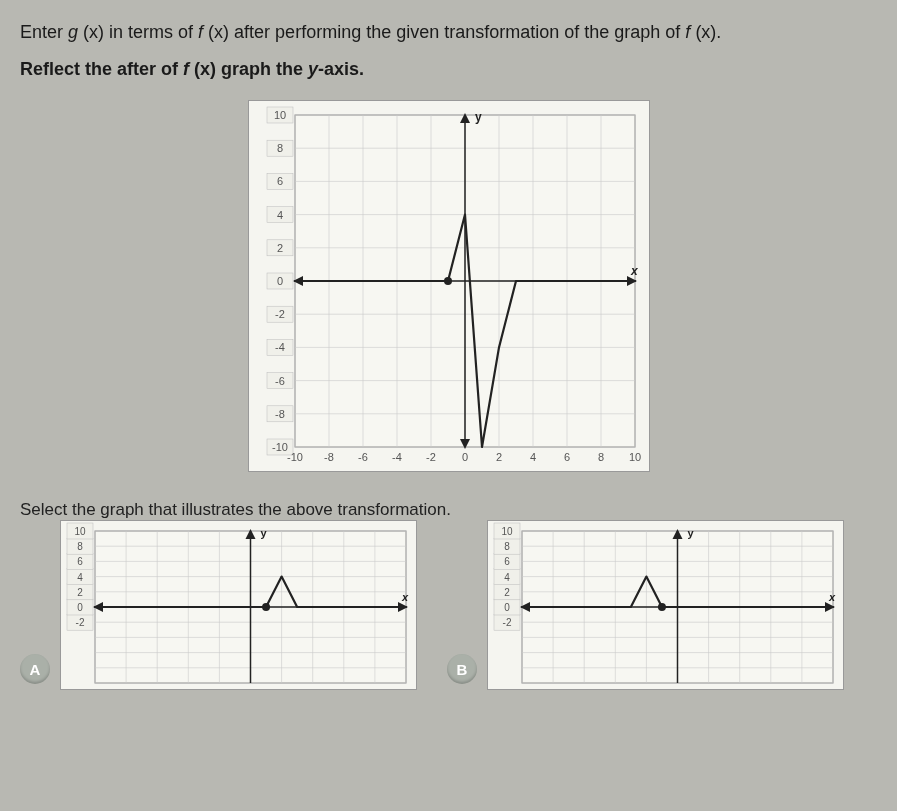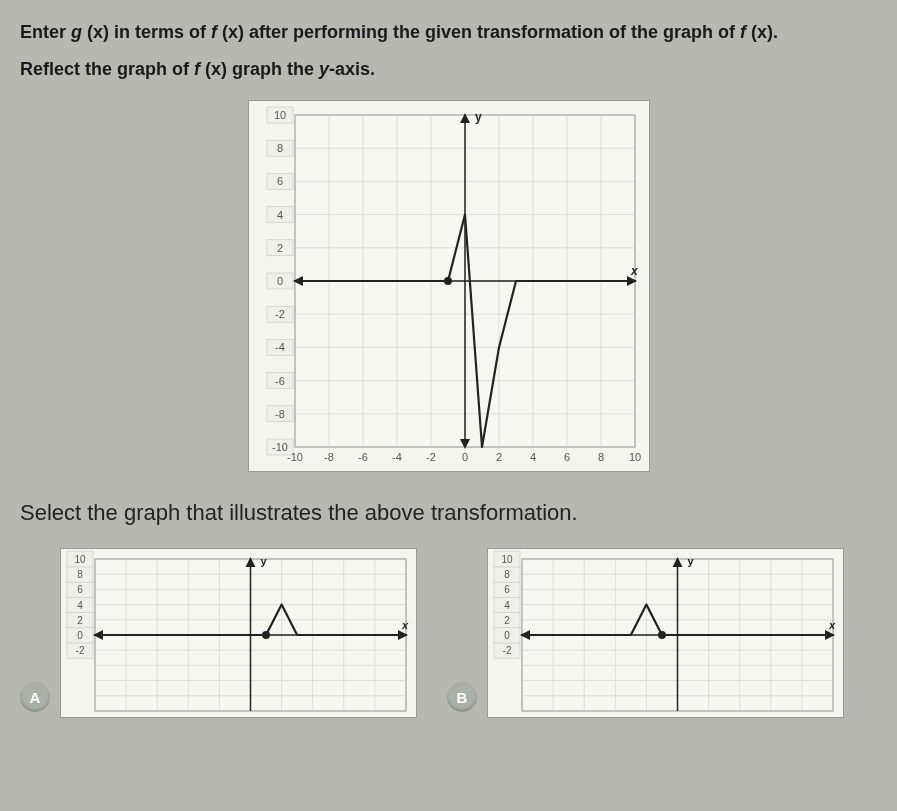--- a/index.html
+++ b/index.html
@@ -5,30 +5,30 @@
   * { box-sizing: border-box; margin: 0; padding: 0; }
   body {
     width: 897px;
     height: 811px;
     background: #b8b8b2;
     font-family: Arial, sans-serif;
     padding: 22px 20px;
     color: #1a1a1a;
     position: relative;
   }
-  .question-line1 { font-size: 18px; font-weight: bold; margin-bottom: 16px; }
+  .question-line1 { font-size: 18px; font-weight: normal; margin-bottom: 16px; }
   .question-line2 { font-size: 18px; font-weight: bold; margin-bottom: 20px; }
   .italic { font-style: italic; }
   .main-chart-wrap { display:flex; justify-content:center; margin-bottom: 28px; }
   .chart-box {
     background: #f5f5f0;
     border: 1px solid #999;
     position: relative;
   }
-  .sub-question { font-size: 22px; margin-bottom: 22px; color:#222; }
+  .sub-question { font-size: 17px; color:#222; }
   .options-row {
     display: flex;
     align-items: flex-end;
     gap: 30px;
   }
   .option {
     display: flex;
     align-items: flex-end;
     gap: 10px;
   }
@@ -53,21 +53,21 @@
   }
 </style>
 </head>
 <body>
 
 <div class="question-line1">
   <span>Enter </span><span class="italic">g</span><span> (x)</span><span> in terms of </span><span class="italic">f</span><span> (x)</span><span> after performing the given transformation of the </span><span class="cursor-caret">graph</span><span> of </span><span class="italic">f</span><span> (x).</span>
 </div>
 
 <div class="question-line2">
-  <span>Reflect the graph of </span><span class="italic">f</span><span> (x)</span><span> graph the </span><span class="italic">y</span><span>-axis.</span>
+  <span>Reflect the after of </span><span class="italic">f</span><span> (x)</span><span> graph the </span><span class="italic">y</span><span>-axis.</span>
 </div>
 
 <div class="main-chart-wrap">
   <div class="chart-box">
     <svg id="main-svg" width="400" height="370">
         <rect x="46" y="14" width="340" height="332" fill="#f7f7f2" stroke="#888" stroke-width="1"></rect>
         <line x1="46" y1="14" x2="46" y2="346" stroke="#c9c9c9" stroke-width="0.6"></line>
         <line x1="80" y1="14" x2="80" y2="346" stroke="#c9c9c9" stroke-width="0.6"></line>
         <line x1="114" y1="14" x2="114" y2="346" stroke="#c9c9c9" stroke-width="0.6"></line>
         <line x1="148" y1="14" x2="148" y2="346" stroke="#c9c9c9" stroke-width="0.6"></line>

